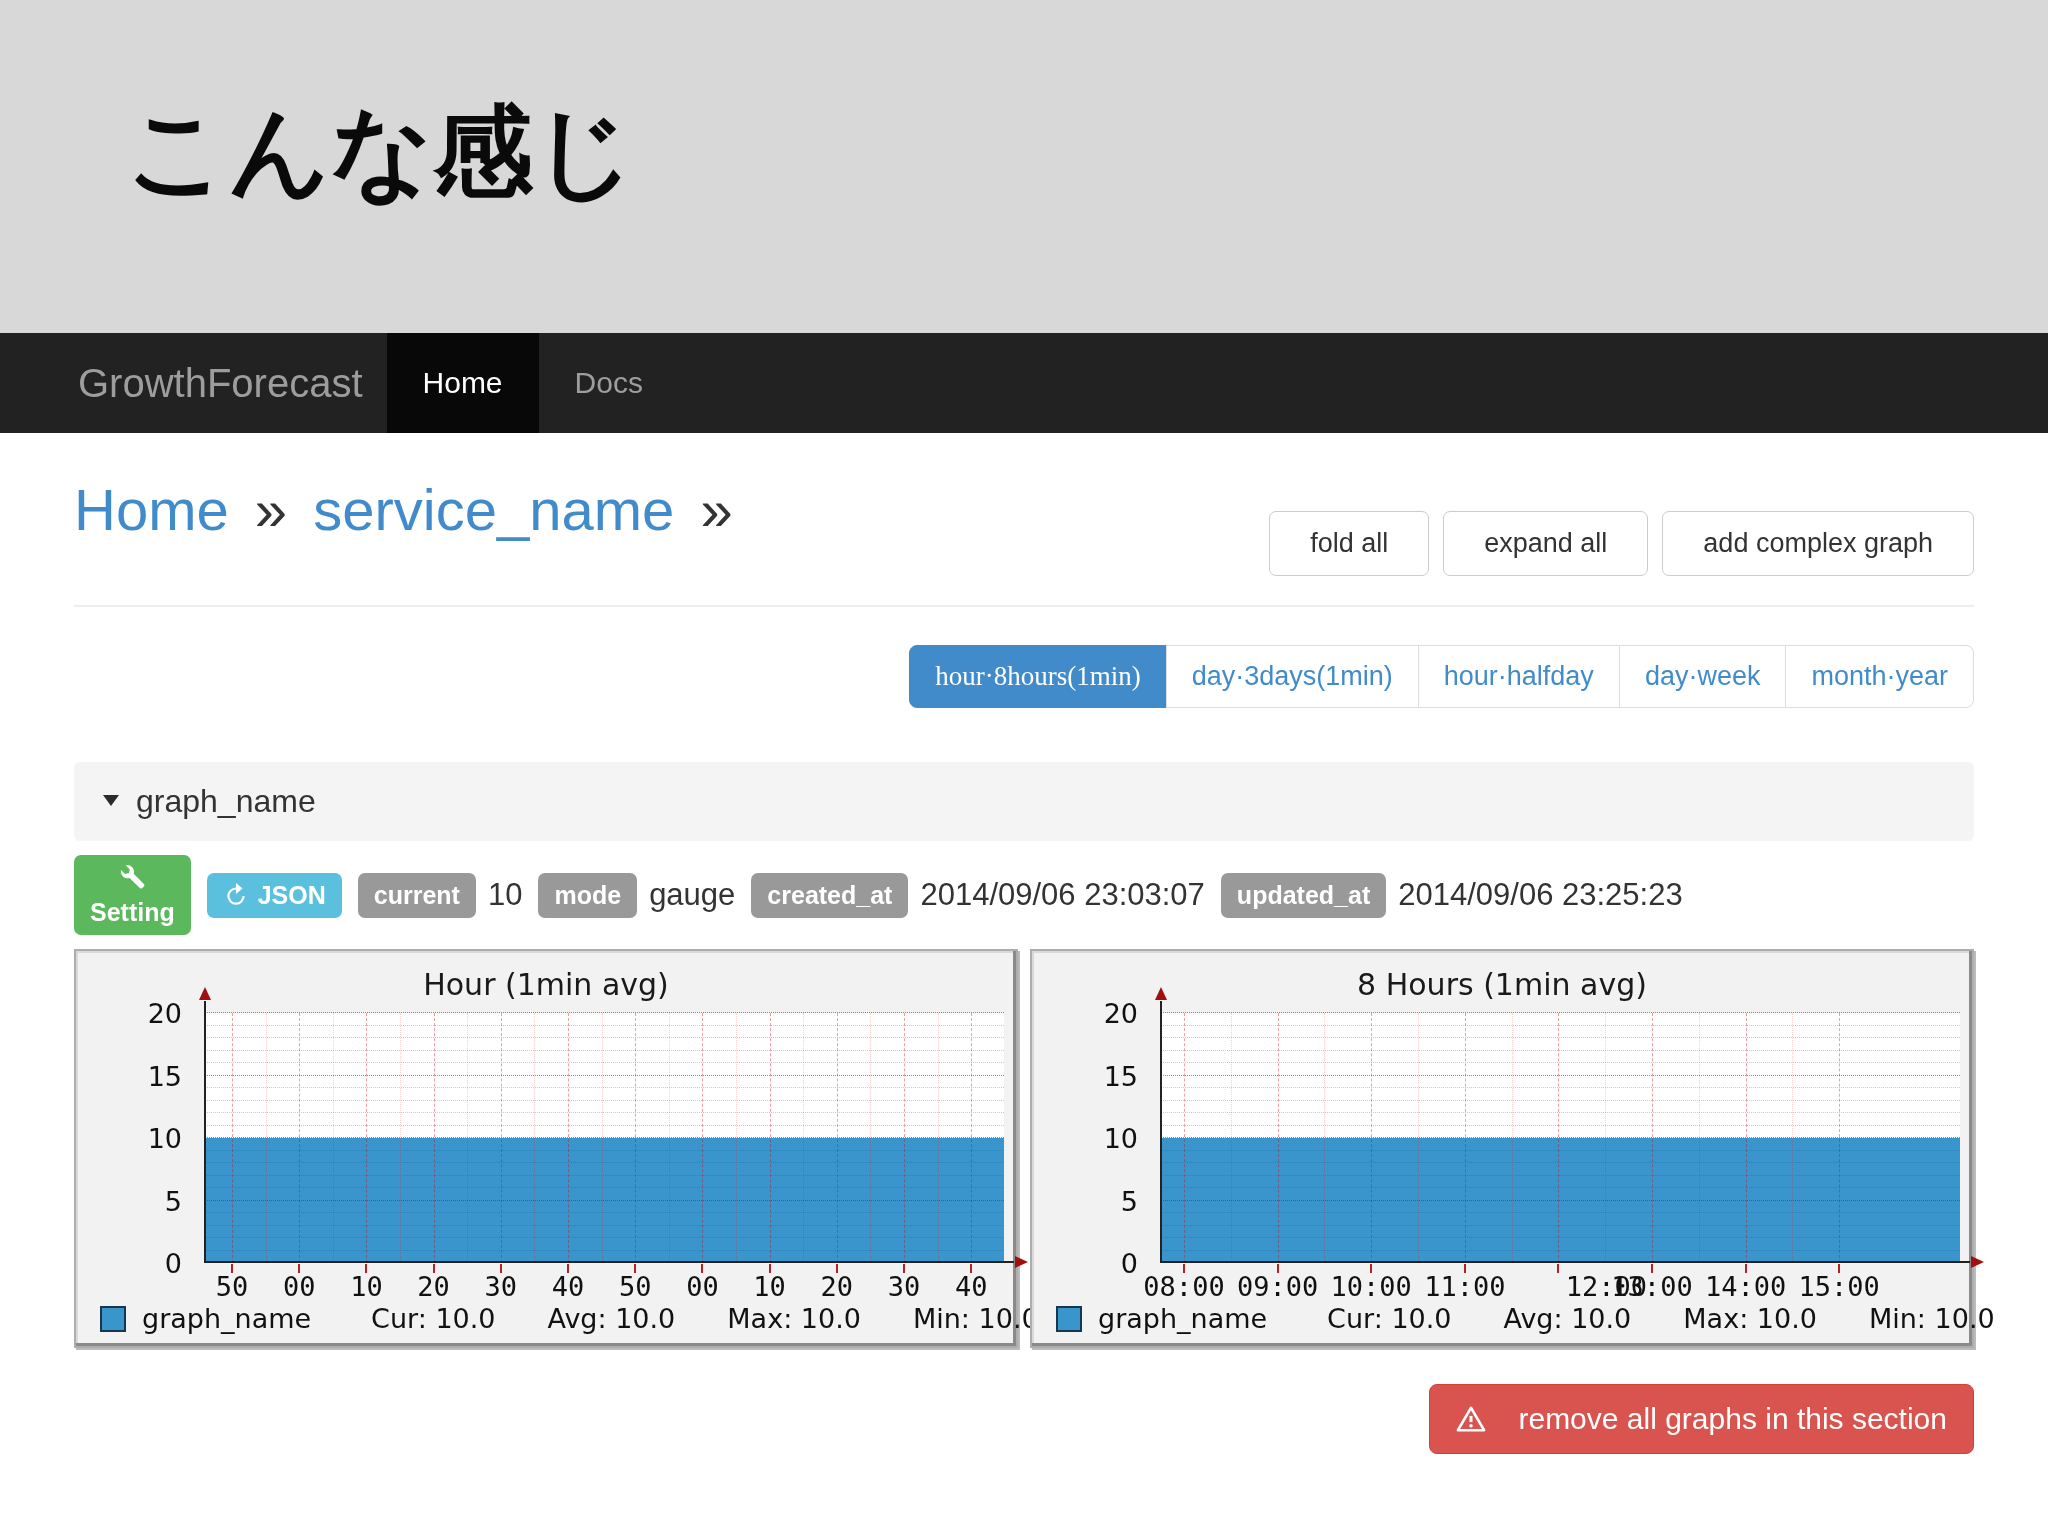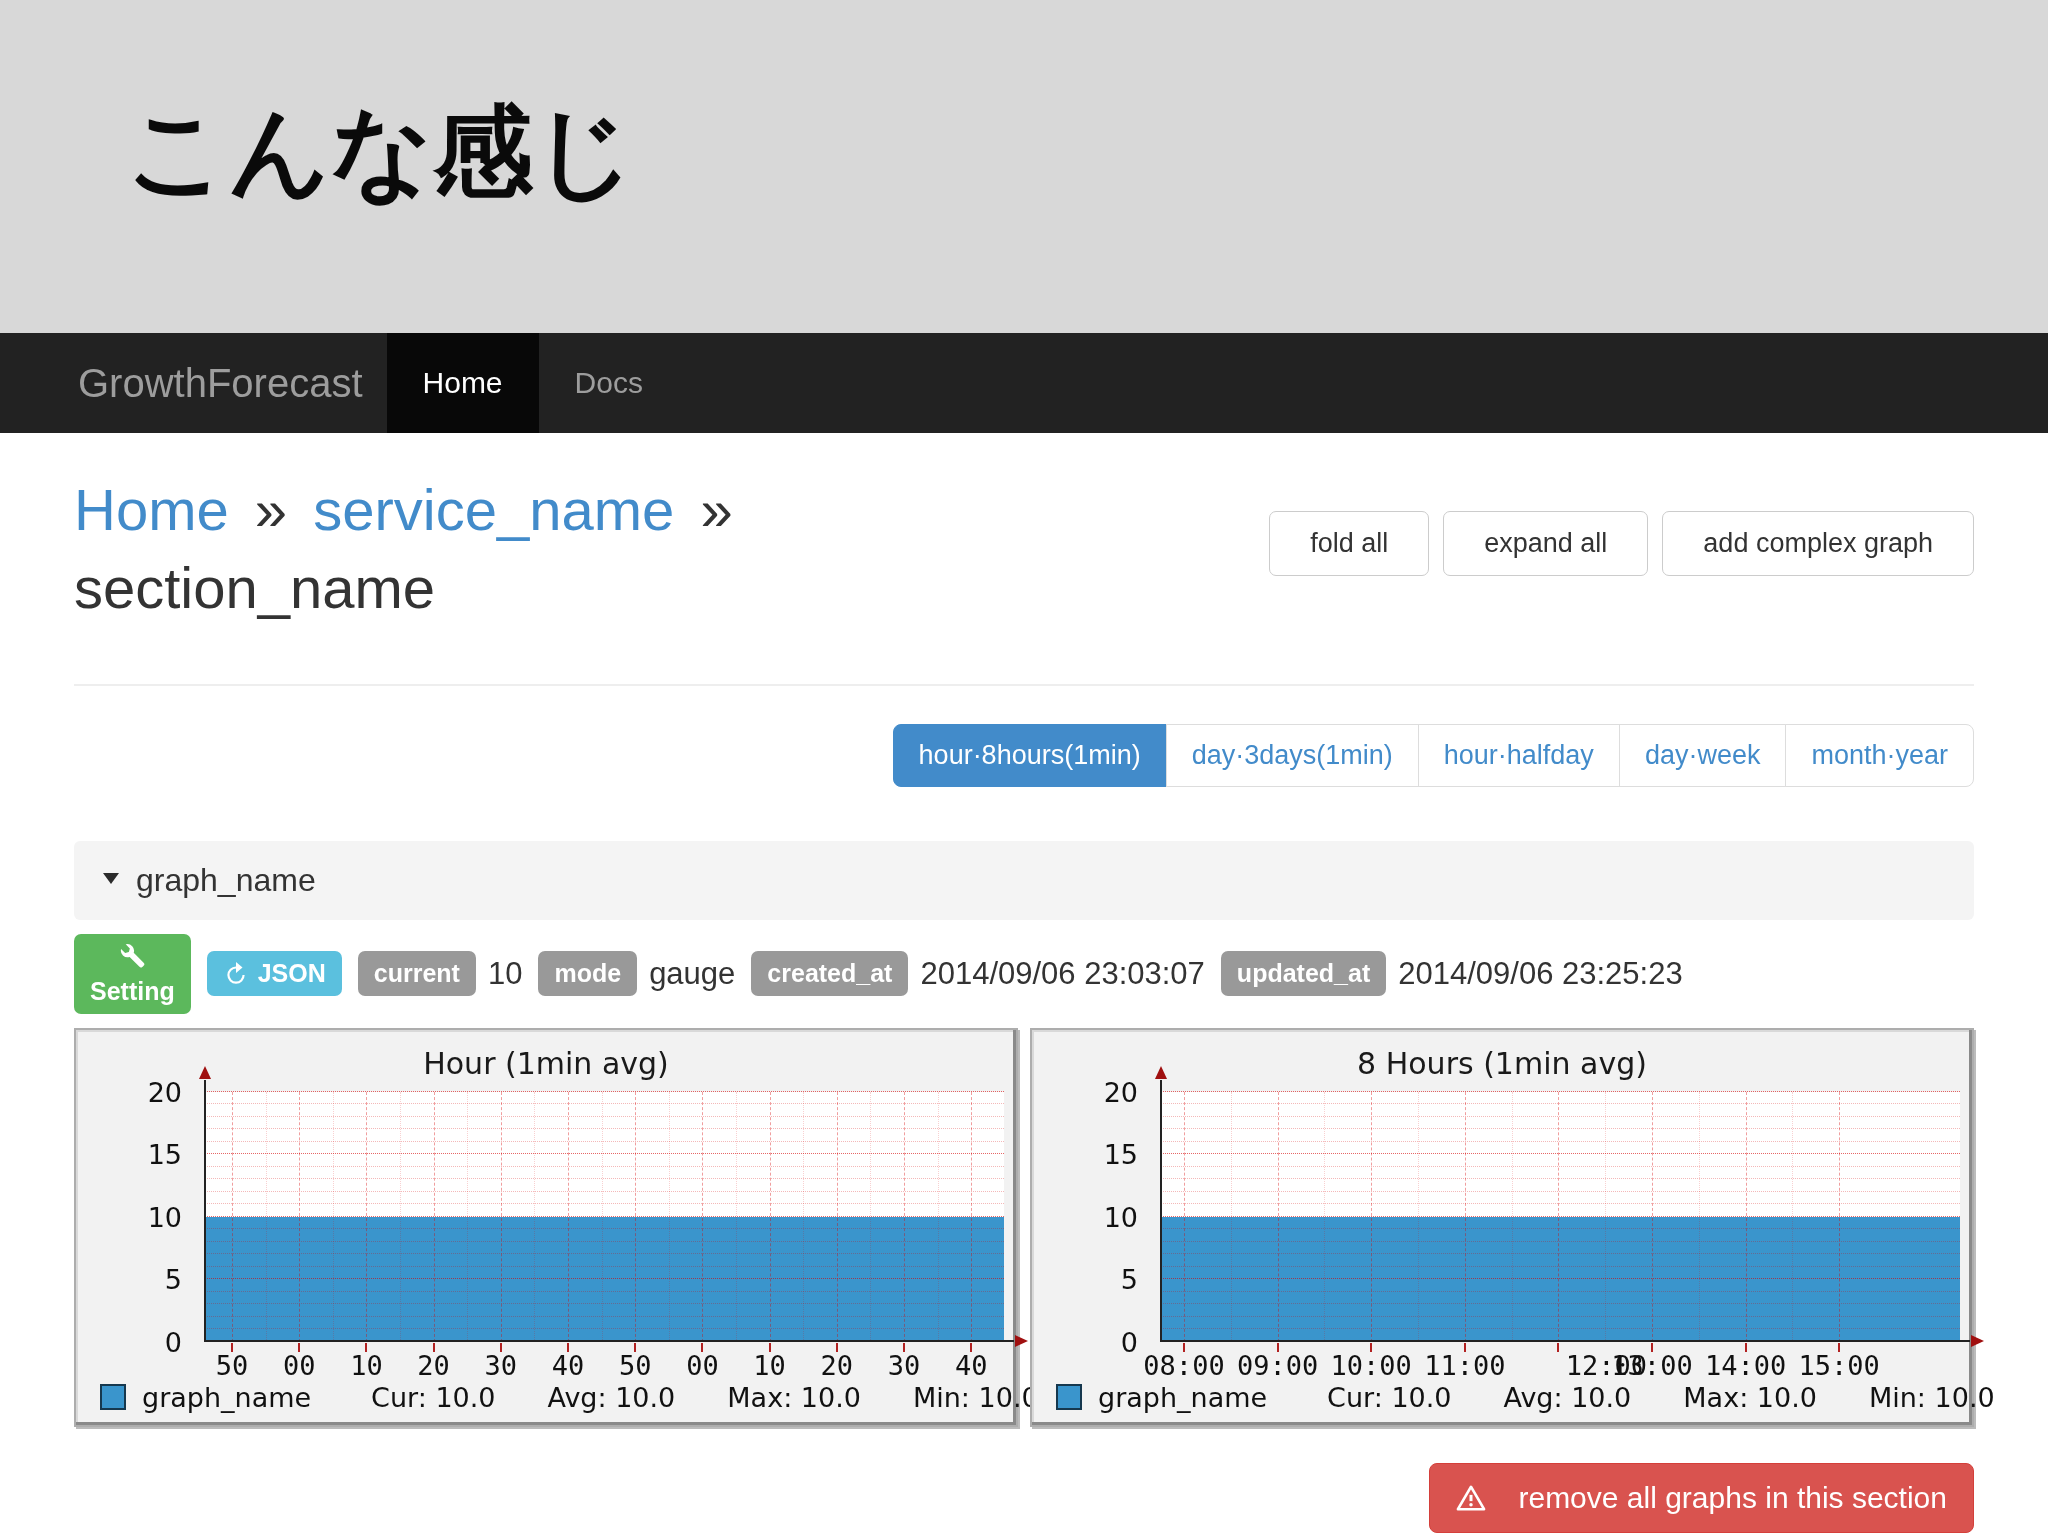--- a/index.html
+++ b/index.html
@@ -48,21 +48,21 @@
   }
   hr.divider { border: none; border-top: 2px solid #eeeeee; margin-top: 56px; }
   
   .tabs-row { margin-top: 38px; display: flex; justify-content: flex-end; }
   .tab-group { display: flex; }
   .tab {
     background: #ffffff; color: #428bca; border: 1px solid #dddddd;
     font-size: 27px; padding: 15px 25px; margin-left: -1px; cursor: pointer;
     font-family: "Liberation Sans", sans-serif; white-space: nowrap;
   }
-  .tab:first-child { border-radius: 8px 0 0 8px; margin-left: 17px; }
+  .tab:first-child { border-radius: 8px 0 0 8px; margin-left: 17px; font-family: Liberation Serif, serif; }
   .tab:last-child { border-radius: 0 8px 8px 0; }
   .tab.active { background: #428bca; border-color: #428bca; color: #ffffff; border-radius: 8px 0 0 8px; }
   
   .section-header {
     margin-top: 54px; height: 79px; background: #f4f4f4; border-radius: 6px;
     display: flex; align-items: center; padding-left: 26px; gap: 14px; cursor: pointer;
   }
   .section-header svg { display: block; }
   .section-title { font-size: 32px; color: #333; }
   
@@ -139,21 +139,20 @@
 <main class="content">
 
   <div class="page-header-row">
     <h2 class="breadcrumb-h2">
       <div>
         <a>Home</a>
         <span class="sep">»</span>
         <a>service_name</a>
         <span class="sep">»</span>
       </div>
-      <div>section_name</div>
     </h2>
     <div class="toolbar">
       <button class="btn-default">fold all</button>
       <button class="btn-default">expand all</button>
       <button class="btn-default">add complex graph</button>
     </div>
   </div>
 
   <hr class="divider">
 

